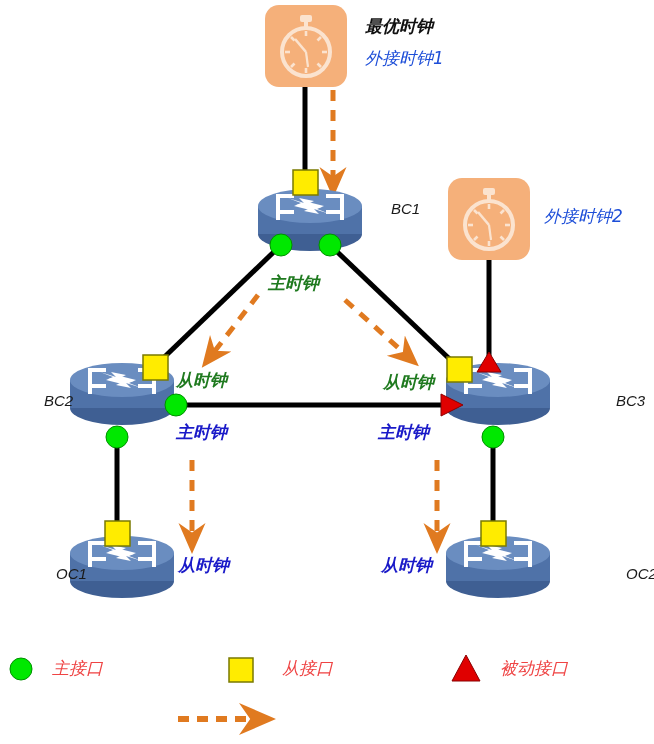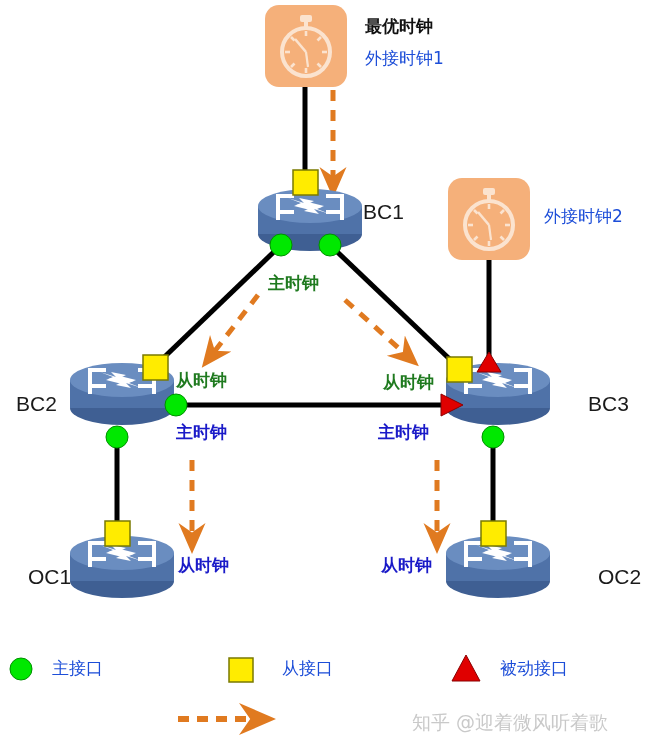--- a/index.html
+++ b/index.html
@@ -12,37 +12,39 @@
     height: 744px;
     position: relative;
     font-family: "Liberation Sans", "DejaVu Sans", sans-serif;
     overflow: hidden;
   }
   #diagram-root {
     position: absolute;
     left: 0; top: 0;
     width: 654px;
     height: 633px;
+    font-style: italic;
   }
   svg.layer {
     position: absolute;
     left: 0; top: 0;
     width: 654px;
     height: 744px;
     overflow: visible;
   }
   .txt {
     position: absolute;
     white-space: nowrap;
     line-height: 1;
   }
   .node-label {
-    font-size: 21px;
+    font-size: 15px;
     color: #1a1a1a;
     font-family: "Liberation Sans", sans-serif;
+    padding-left: 28px;
   }
   .clock-title {
     font-size: 17px;
     font-weight: bold;
     color: #111111;
     font-family: "DejaVu Sans", sans-serif;
   }
   .clock-sub {
     font-size: 17px;
     color: #1d4ed8;
@@ -61,21 +63,21 @@
     font-family: "DejaVu Sans", sans-serif;
   }
   .role-blue {
     font-size: 17px;
     font-weight: bold;
     color: #1a1ac8;
     font-family: "DejaVu Sans", sans-serif;
   }
   .legend-text {
     font-size: 17px;
-    color: #1d4ed8;
+    color: #ef4444;
     font-family: "DejaVu Sans", sans-serif;
   }
   .watermark {
     position: absolute;
     font-size: 19px;
     color: #c9c9c9;
     font-family: "DejaVu Sans", sans-serif;
     white-space: nowrap;
   }
   .clock-box {
@@ -293,15 +295,14 @@
     <circle cx="21" cy="669" r="11" fill="#00e800" stroke="#009000" stroke-width="1"></circle>
     <rect x="229" y="658" width="24" height="24" fill="#ffec00" stroke="#7a7a00" stroke-width="1.5"></rect>
     <polygon points="466,655 452,681 480,681" fill="#e00000" stroke="#8a0000" stroke-width="1"></polygon>
     <line x1="178" y1="719" x2="252" y2="719" stroke="#e07a20" stroke-width="6" stroke-dasharray="11,8" marker-end="url(#ah)"></line>
   </svg>
 
   <div class="txt legend-text" style="left:52px; top:660px;">主接口</div>
   <div class="txt legend-text" style="left:282px; top:660px;">从接口</div>
   <div class="txt legend-text" style="left:500px; top:660px;">被动接口</div>
 
-  <div class="watermark" style="left:412px; top:710px;">知乎 @迎着微风听着歌</div>
 
 </div>
 
 </body></html>

